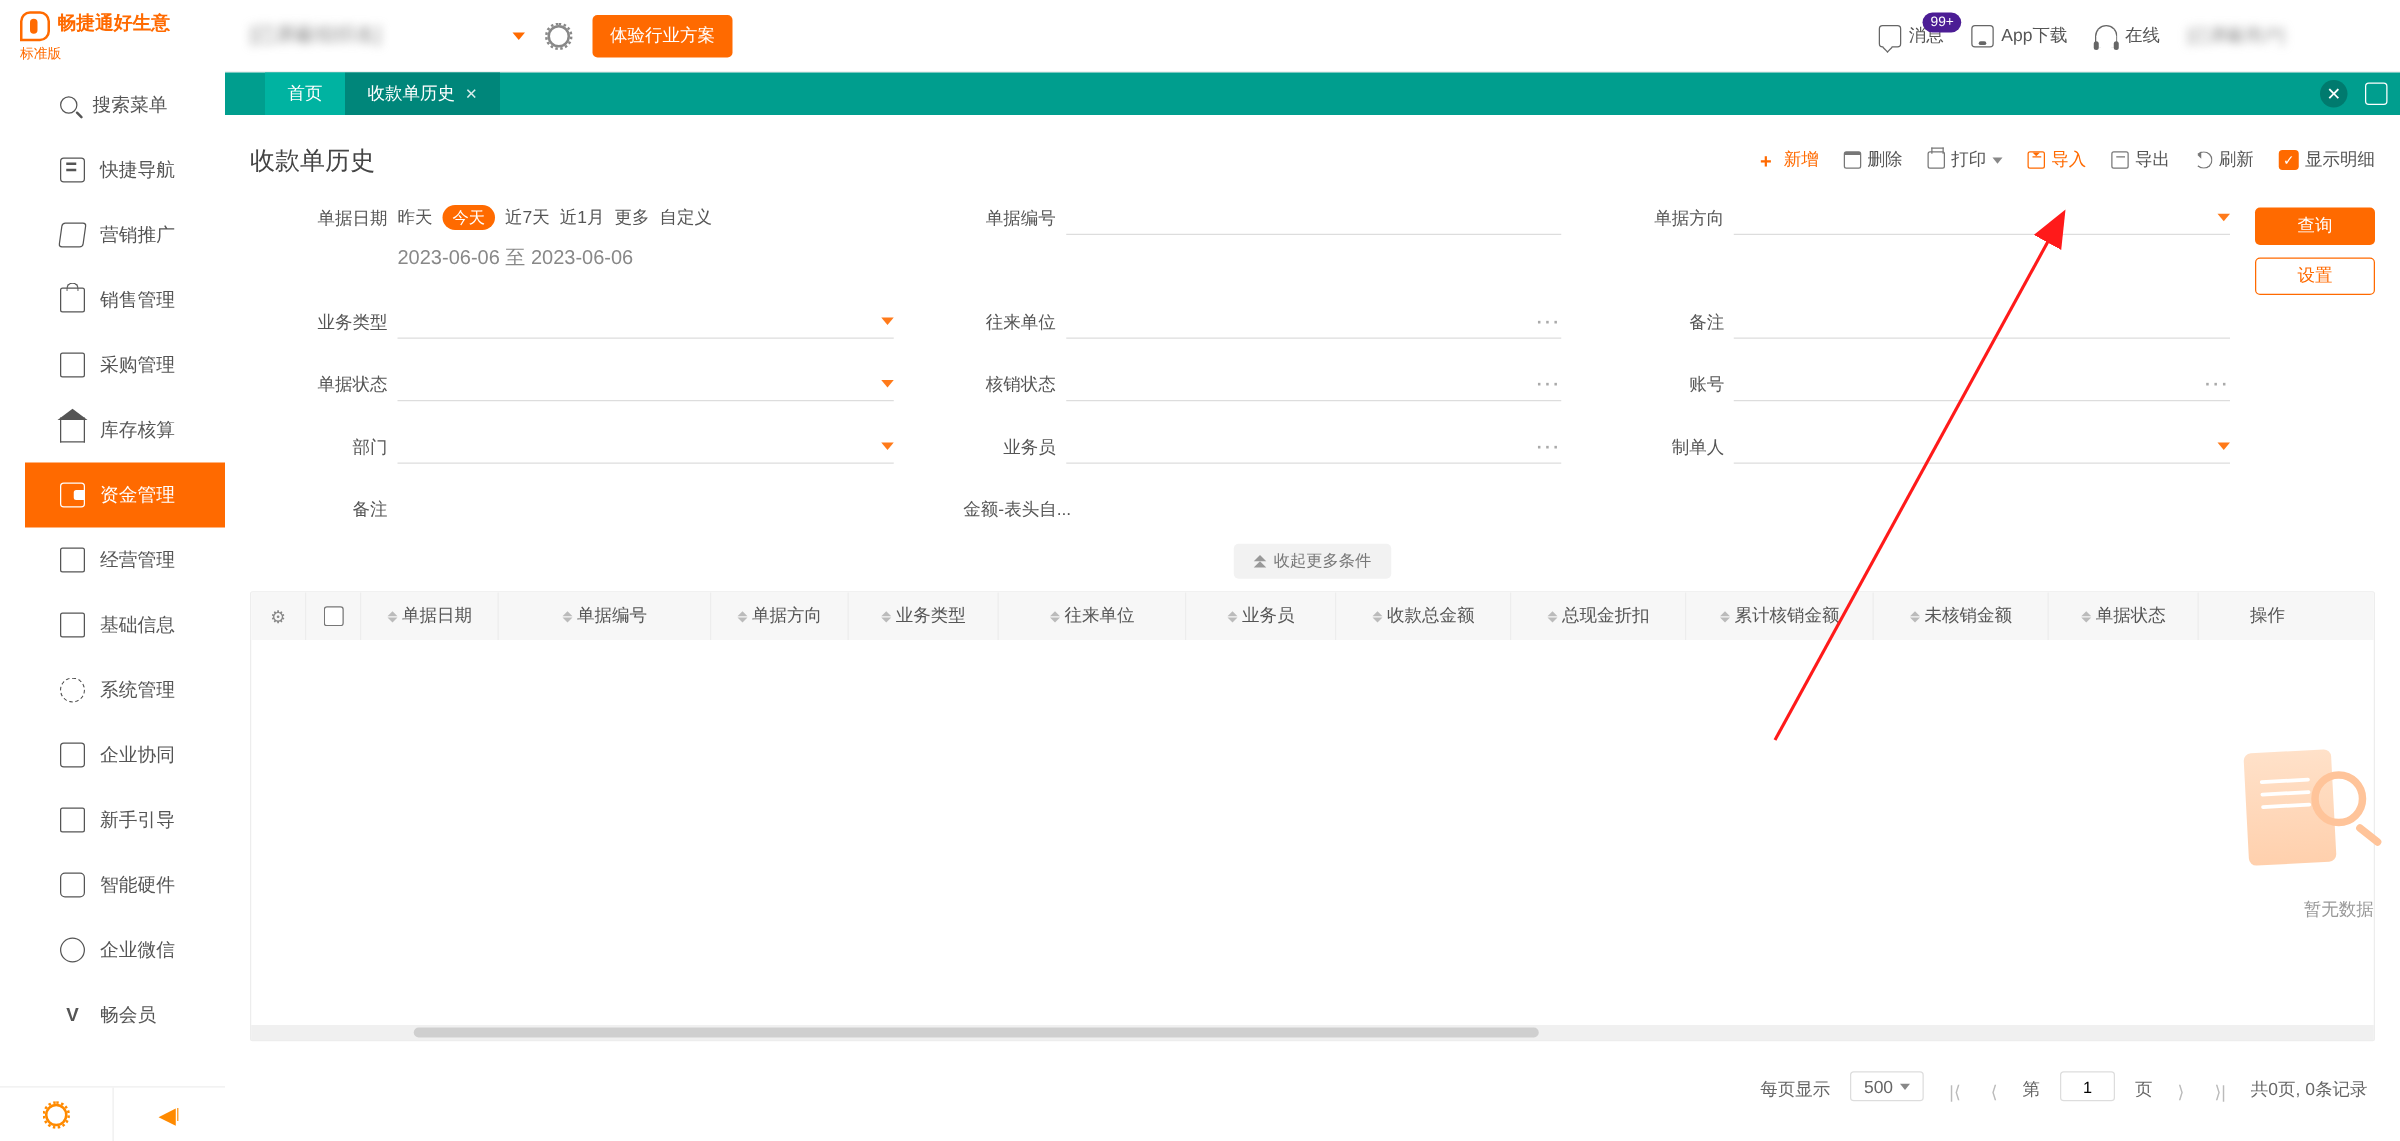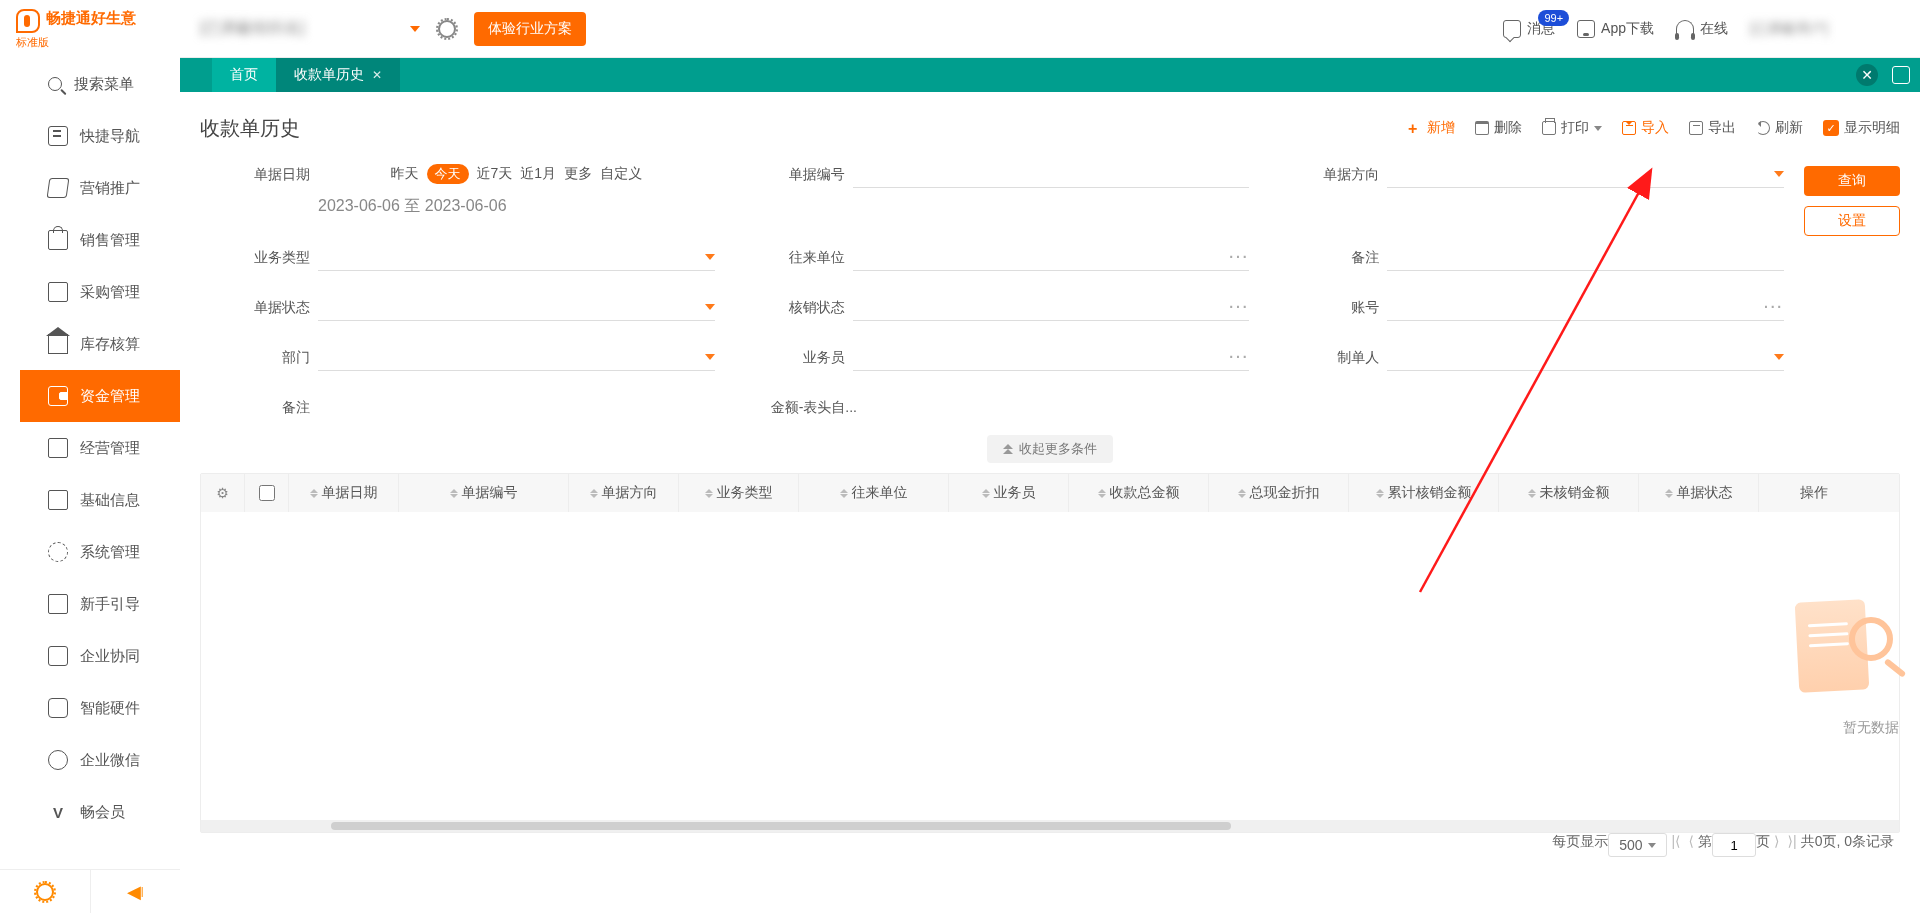--- a/index.html
+++ b/index.html
@@ -16,21 +16,21 @@
 .top-bar { position:absolute; left:180px; right:0; top:0; height:58px; border-bottom:1px solid #ececec; display:flex; align-items:center; padding:0 20px; }
 .blur { filter:blur(4px); color:#888; }
 .top-select { display:flex; align-items:center; gap:10px; }
 .top-select .val { width:200px; }
 .caret-down { width:0; height:0; border-left:5px solid transparent; border-right:5px solid transparent; border-top:6px solid #ff6a00; }
 .gear { width:18px; height:18px; border:2px solid #888; border-radius:50%; position:relative; }
 .gear::before { content:""; position:absolute; inset:-4px; border:2px dotted #888; border-radius:50%; }
 .btn-orange { background:#ff6a00; color:#fff; border:none; border-radius:4px; padding:8px 14px; font-size:14px; cursor:pointer; }
 .top-right { margin-left:auto; display:flex; align-items:center; gap:22px; color:#555; font-size:14px; }
 .top-item { display:flex; align-items:center; gap:6px; cursor:pointer; position:relative; }
-.badge99 { position:absolute; top:-10px; right:-14px; background:#1d4ed8; color:#fff; font-size:11px; border-radius:10px; padding:0 6px; line-height:16px; }
+.badge99 { position:absolute; top:-10px; right:-14px; background:#4c1d95; color:#fff; font-size:11px; border-radius:10px; padding:0 6px; line-height:16px; }
 .ic { width:18px; height:18px; display:inline-block; }
 .ic.msg { border:1.5px solid #666; border-radius:3px; position:relative; }
 .ic.msg::after{content:"";position:absolute;left:3px;bottom:-4px;width:5px;height:5px;border-left:1.5px solid #666;border-bottom:1.5px solid #666;transform:rotate(-45deg);background:#fff;}
 .ic.phone{border:1.5px solid #666;border-radius:3px;position:relative;}
 .ic.phone::after{content:"";position:absolute;left:5px;bottom:1px;width:6px;height:3px;border-radius:2px;background:#666;}
 .ic.headset{border:1.5px solid #666;border-radius:50% 50% 4px 4px;border-bottom:none;position:relative;}
 .ic.headset::after{content:"";position:absolute;left:-2px;bottom:-2px;width:4px;height:7px;border-radius:2px;background:#666;box-shadow:16px 0 0 #666;}
 
 
 .tabs-row { position:absolute; left:180px; right:0; top:58px; height:34px; background:#009e8e; display:flex; align-items:stretch; color:#fff; font-size:14px; }
@@ -95,21 +95,21 @@
 .ti.ref::after{content:"";position:absolute;left:-2px;top:-1px;border:3px solid transparent;border-right-color:#777;}
 .chk{width:16px;height:16px;border-radius:3px;background:#ff6a00;display:flex;align-items:center;justify-content:center;color:#fff;font-size:11px;}
 .caret-s{width:0;height:0;border-left:4px solid transparent;border-right:4px solid transparent;border-top:5px solid #888;display:inline-block;}
 
 
 .filter-wrap { display:flex; }
 .filter-grid { flex:1; display:grid; grid-template-columns:repeat(3,1fr); column-gap:56px; row-gap:26px; padding:0 20px 10px 36px; }
 .field { display:flex; align-items:flex-start; }
 .field .lbl { width:74px; text-align:right; color:#555; font-size:14px; padding-top:2px; margin-right:8px; }
 .field .body { flex:1; border-bottom:1px solid #ddd; min-height:24px; display:flex; align-items:center; gap:8px; font-size:14px; color:#888; position:relative; padding-bottom:4px; }
-.field .body.noborder { border-bottom:none;justify-content:center; }
+.field .body.noborder { border-bottom:none; }
 .date-opt { color:#555; cursor:pointer; }
 .date-opt.active { background:#ff6a00; color:#fff; border-radius:10px; padding:1px 8px; font-size:13px; }
 .drop-ic{ margin-left:auto; width:0;height:0;border-left:5px solid transparent;border-right:5px solid transparent;border-top:6px solid #ff7a1a; }
 .dots-ic{ margin-left:auto; color:#aaa; letter-spacing:2px; font-weight:700; }
 .date-range{ font-size:16px; color:#888; margin-top:4px; display:block; width:100%; }
 .filter-right{ width:96px; display:flex; flex-direction:column; gap:10px; padding-top:2px; }
 .btn-query{ background:#ff6a00;color:#fff;border:none;border-radius:4px;height:30px;font-size:14px;cursor:pointer; }
 .btn-set  { background:#fff;color:#ff6a00;border:1px solid #ff6a00;border-radius:4px;height:30px;font-size:14px;cursor:pointer; }
 .collapse-row{ text-align:center; margin:4px 0 10px; }
 .collapse-pill{ display:inline-flex; align-items:center; gap:6px; background:#f2f2f2; border-radius:4px; padding:5px 16px; color:#777; font-size:13px; cursor:pointer; }
@@ -131,21 +131,21 @@
 .tbody-empty{ flex:1; display:flex; flex-direction:column; align-items:flex-end; justify-content:center; color:#999; font-size:14px; }
 .empty-ill{ width:120px; height:110px; position:relative; margin-bottom:14px; }
 .paper{position:absolute;left:18px;top:6px;width:70px;height:90px;border-radius:6px;background:linear-gradient(180deg,#ffe1c9,#ffd0ad);transform:rotate(-3deg);}
 .paper::before{content:"";position:absolute;left:12px;top:22px;width:40px;height:3px;background:#fff;border-radius:2px;box-shadow:0 10px 0 #fff,0 20px 0 #fff;}
 .mag{position:absolute;right:6px;top:22px;width:44px;height:44px;border:6px solid #ffc49a;border-radius:50%;}
 .mag::after{content:"";position:absolute;right:-20px;bottom:-16px;width:24px;height:6px;background:#ffc49a;transform:rotate(38deg);border-radius:3px;}
 .hscroll{height:12px;background:#f0f0f0;position:relative;}
 .hscroll .bar{position:absolute;left:130px;width:900px;top:2px;height:8px;background:#cfcfcf;border-radius:4px;}
 
 
-.footer{ display:flex; align-items:flex-start; justify-content:flex-end; height:48px; color:#666; font-size:14px; padding-right:6px; }
+.footer{ display:flex; align-items:flex-end; justify-content:flex-end; gap:16px; height:48px; color:#666; font-size:14px; padding-right:6px; }
 .pg-sel{ border:1px solid #ddd; border-radius:3px; padding:3px 10px; display:flex; align-items:center; gap:6px; cursor:pointer; }
 .pg-btn{ color:#bbb; cursor:pointer; padding:0 4px; }
 .pg-input{ width:44px; height:24px; border:1px solid #ddd; border-radius:3px; text-align:center; font-size:13px; }
 
 
 .arrow-svg{position:absolute;left:180px;top:92px;pointer-events:none;}
 </style>
 </head>
 <body>
 
@@ -235,26 +235,26 @@
       </div>
       <div class="side-item">
         <span class="sic data"></span>
         <span>基础信息</span>
       </div>
       <div class="side-item">
         <span class="sic cog"></span>
         <span>系统管理</span>
       </div>
       <div class="side-item">
+        <span class="sic ent"></span>
+        <span>企业协同</span>
+      </div>
+      <div class="side-item">
         <span class="sic guide"></span>
         <span>新手引导</span>
-      </div>
-      <div class="side-item">
-        <span class="sic ent"></span>
-        <span>企业协同</span>
       </div>
       <div class="side-item">
         <span class="sic hw"></span>
         <span>智能硬件</span>
       </div>
       <div class="side-item">
         <span class="sic wx"></span>
         <span>企业微信</span>
       </div>
       <div class="side-item">

